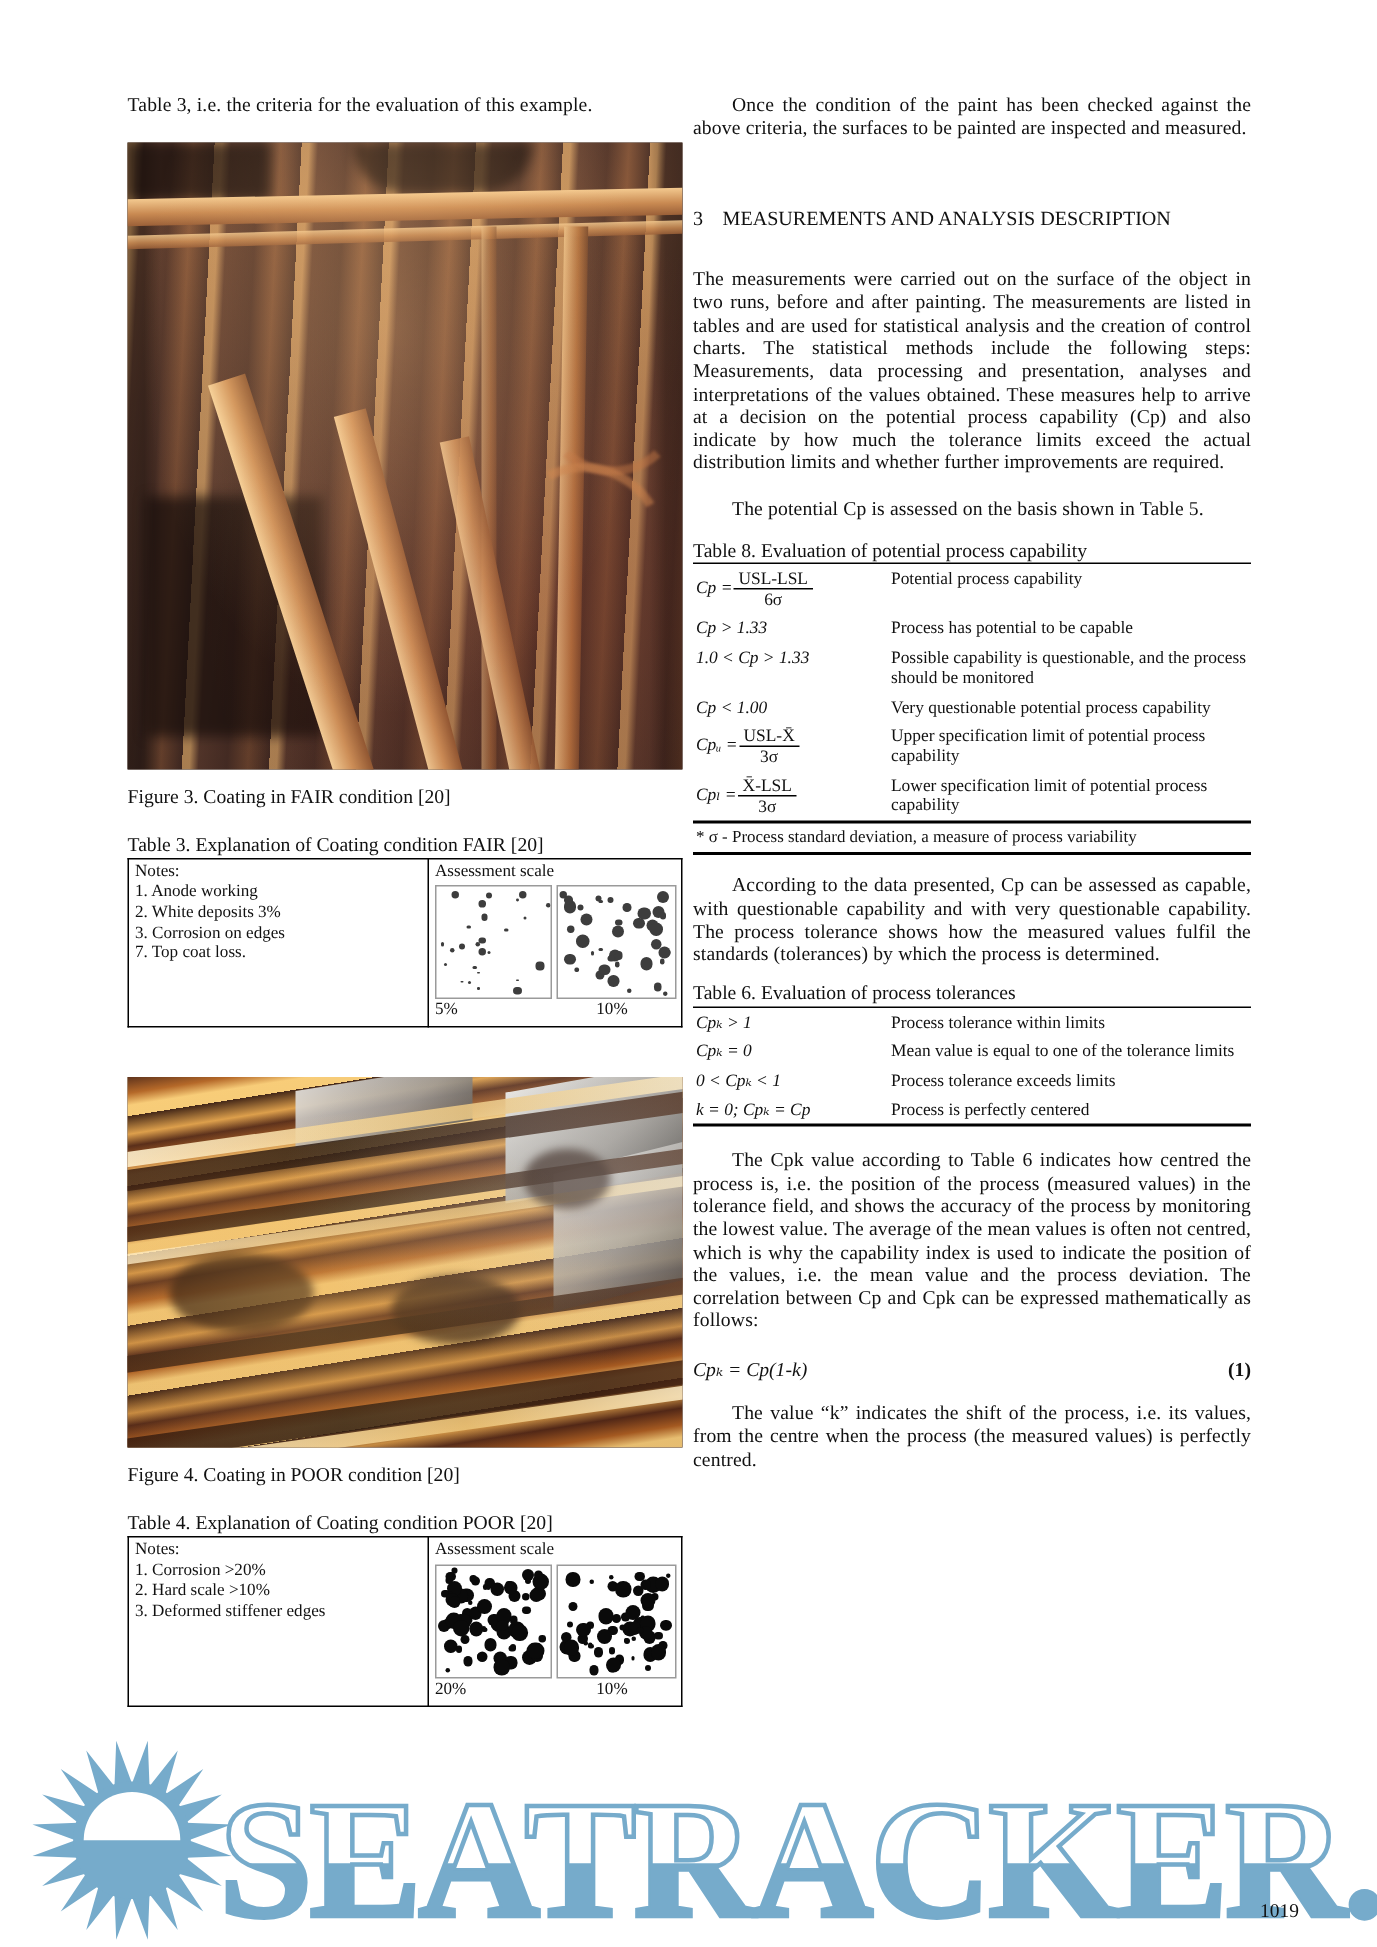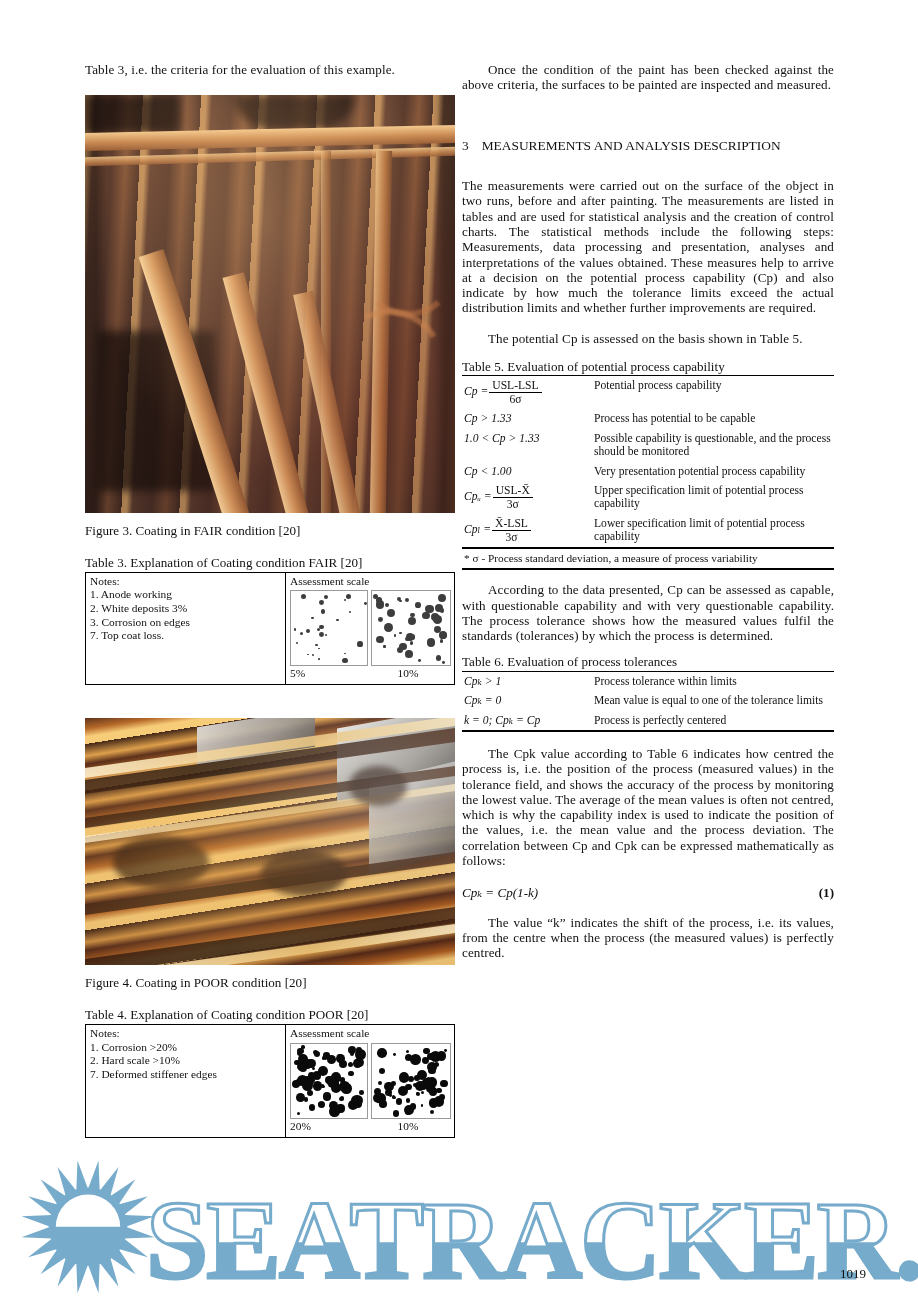--- a/index.html
+++ b/index.html
@@ -327,21 +327,21 @@
 
     <p class="tbl-title">Table 4. Explanation of Coating condition POOR [20]</p>
 
     <table class="coat-tbl">
       <tbody>
           <tr>
         <td class="notes">
           <p class="nt">Notes:</p>
           <p class="nt">1. Corrosion &gt;20%</p>
           <p class="nt">2. Hard scale &gt;10%</p>
-          <p class="nt">7. Deformed stiffener edges</p>
+          <p class="nt">3. Deformed stiffener edges</p>
           <div style="height:32px"></div>
         </td>
         <td class="scale">
           <p class="scale-label">Assessment scale</p>
           <div class="patches">
             <div class="patch w1 h-poor" id="p4a">
                   <div class="dot blk" style="width: 4.80947px; height: 4.80947px; left: 6.11288px; top: 7.54676px;"></div>
                   <div class="dot blk" style="width: 8.16761px; height: 8.16761px; left: 47.9432px; top: 16.4899px;"></div>
                   <div class="dot blk" style="width: 4.1982px; height: 4.1982px; left: 14.0834px; top: 32.7845px;"></div>
                   <div class="dot blk" style="width: 8.13911px; height: 8.13911px; left: 57.2871px; top: 2.14776px;"></div>
@@ -501,41 +501,41 @@
     <div style="height:14px"></div>
 
     <p class="body">The measurements were carried out on the surface of the object in two runs, before and after painting. The measurements are listed in tables and are used for statistical analysis and the creation of control charts. The statistical methods include the following steps: Measurements, data processing and presentation, analyses and interpretations of the values obtained. These measures help to arrive at a decision on the potential process capability (Cp) and also indicate by how much the tolerance limits exceed the actual distribution limits and whether further improvements are required.</p>
 
     <div style="height:6px"></div>
 
     <p class="body ind">The potential Cp is assessed on the basis shown in Table 5.</p>
 
     <div style="height:4px"></div>
 
-    <p class="hl-title">Table 5. Evaluation of potential process capability</p>
+    <p class="hl-title">Table 8. Evaluation of potential process capability</p>
 
     <table class="stat-tbl">
       <tbody>
           <tr>
         <td class="k">
           <span class="mi">Cp =</span><span class="frac"><span class="num">USL-LSL</span><span class="den">6σ</span></span>
         </td>
         <td class="v">Potential process capability</td>
       </tr>
       <tr>
         <td class="k mi">Cp &gt; 1.33</td>
         <td class="v">Process has potential to be capable</td>
       </tr>
       <tr>
         <td class="k mi">1.0 &lt; Cp &gt; 1.33</td>
         <td class="v">Possible capability is questionable, and the process should be monitored</td>
       </tr>
       <tr>
         <td class="k mi">Cp &lt; 1.00</td>
-        <td class="v">Very presentation potential process capability</td>
+        <td class="v">Very questionable potential process capability</td>
       </tr>
       <tr>
         <td class="k">
           <span class="mi">Cpᵤ =</span><span class="frac"><span class="num">USL-X̄</span><span class="den">3σ</span></span>
         </td>
         <td class="v">Upper specification limit of potential process capability</td>
       </tr>
       <tr class="rule-bot">
         <td class="k">
           <span class="mi">Cpₗ =</span><span class="frac"><span class="num">X̄-LSL</span><span class="den">3σ</span></span>
@@ -558,20 +558,24 @@
 
     <table class="stat-tbl">
       <tbody>
       <tr>
         <td class="k mi">Cpₖ &gt; 1</td>
         <td class="v">Process tolerance within limits</td>
       </tr>
       <tr>
         <td class="k mi">Cpₖ = 0</td>
         <td class="v">Mean value is equal to one of the tolerance limits</td>
+      </tr>
+      <tr>
+        <td class="k mi">0 &lt; Cpₖ &lt; 1</td>
+        <td class="v">Process tolerance exceeds limits</td>
       </tr>
       <tr class="rule-bot">
         <td class="k mi">k = 0;   Cpₖ = Cp</td>
         <td class="v">Process is perfectly centered</td>
       </tr>
     </tbody>
       </table>
 
     <div style="height:14px"></div>
 

